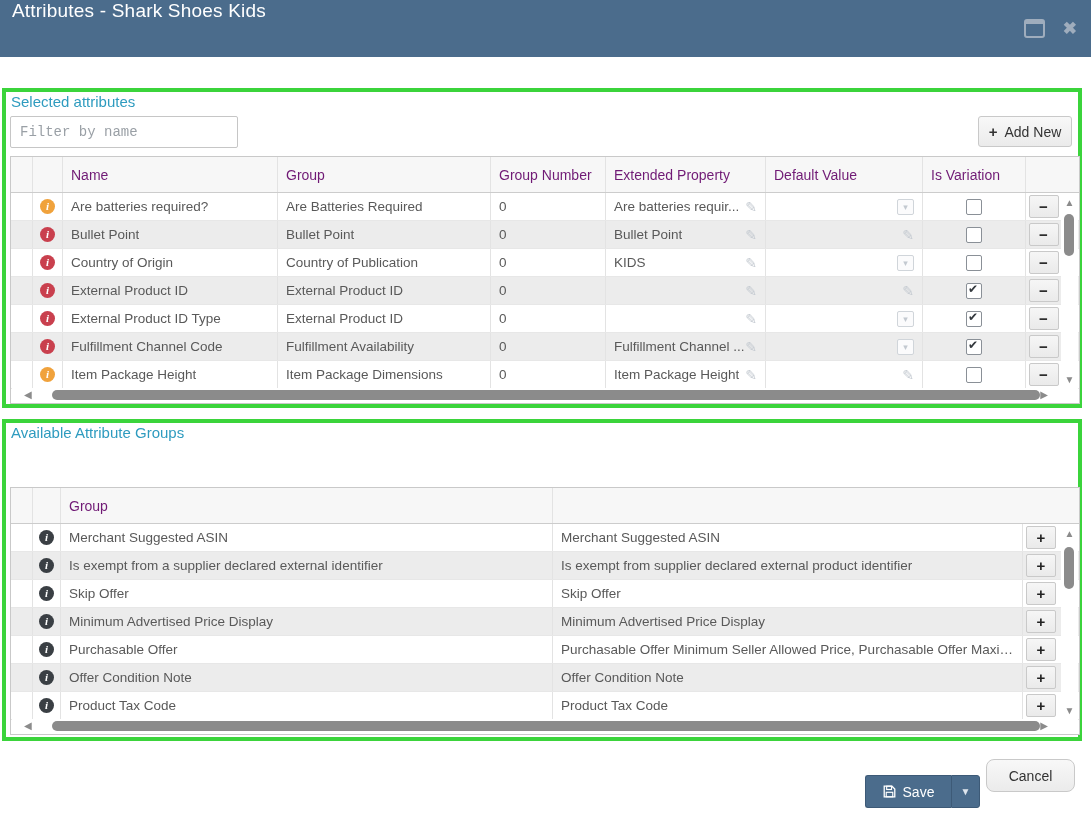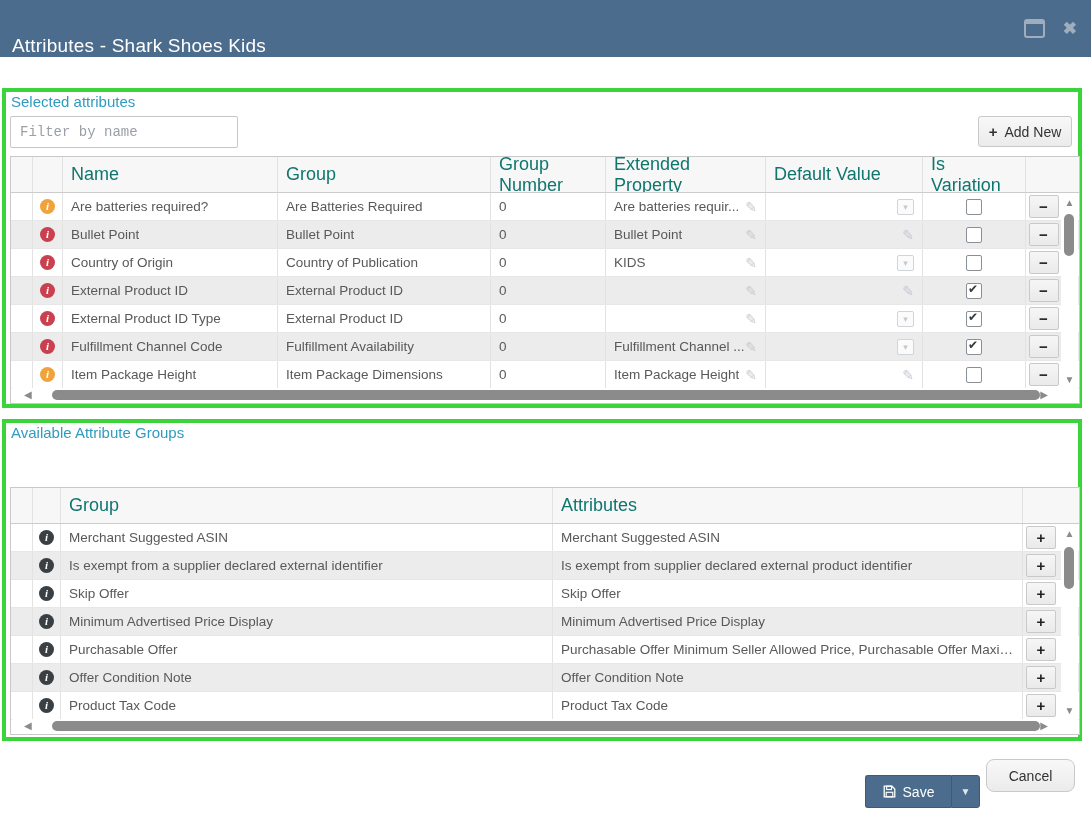--- a/index.html
+++ b/index.html
@@ -5,21 +5,21 @@
   html,body{margin:0;padding:0;}
   body{
     width:1091px;height:819px;position:relative;overflow:hidden;
     background:#ffffff;
     font-family:"Liberation Sans", sans-serif;
     -webkit-font-smoothing:antialiased;
   }
   
   .titlebar{
     position:absolute;left:0;top:0;width:1091px;height:57px;
-    background:#4b6c8c;display:flex;align-items:flex-end;
+    background:#4b6c8c;display:flex;align-items:flex-start;
   }
   .titlebar .title{color:#ffffff;font-size:19px;padding-left:12px;letter-spacing:.2px;}
   .titlebar .winbtns{position:absolute;right:14px;top:0;height:57px;display:flex;align-items:center;gap:18px;}
   .maxicon{width:17px;height:12px;border:2px solid #9fadbd;border-top:5px solid #9fadbd;border-radius:3px;}
   .closeicon{color:#9fadbd;font-size:17px;font-weight:bold;line-height:1;cursor:default;}
   
   .greenbox{position:absolute;left:2px;width:1080px;border:4px solid #3bd43b;box-sizing:border-box;background:#ffffff;}
   #gb1{top:88px;height:320px;}
   #gb2{top:419px;height:322px;}
   .sectlabel{position:absolute;left:5px;top:1px;color:#2e9bbf;font-size:15px;}
@@ -34,21 +34,21 @@
     background:linear-gradient(#f8f8f8,#ebebeb);border:1px solid #c9c9c9;border-radius:3px;
     color:#333;font-size:14px;font-family:"Liberation Sans", sans-serif;cursor:pointer;
   }
   #addnew{position:absolute;right:6px;top:24px;width:94px;height:31px;}
   #addnew .plus{font-weight:bold;font-size:15px;}
   
   .tframe{position:absolute;left:4px;top:64px;width:1070px;height:248px;border:1px solid #c9c9c9;box-sizing:border-box;background:#fff;}
   .trow{display:grid;align-items:center;box-sizing:border-box;}
   .sel-cols{grid-template-columns:22px 30px 215px 213px 115px 160px 157px 103px 35px;}
   .avl-cols{grid-template-columns:22px 28px 492px 470px 36px;}
-  .thead{height:36px;background:#f7f7f7;border-bottom:1px solid #cccccc;color:#0f766e;font-size:18px;}
+  .thead{height:36px;background:#f7f7f7;border-bottom:1px solid #cccccc;color:#701a75;font-size:14px;}
   .trow.body{height:28px;border-bottom:1px solid #e7e7e7;background:#fff;color:#595959;font-size:13.5px;}
   .trow.body.stripe{background:#ececec;}
   .cell{height:100%;display:flex;align-items:center;padding:0 8px;border-right:1px solid #e3e3e3;overflow:hidden;box-sizing:border-box;}
   .cell:last-child{border-right:none;}
   .cell.center{justify-content:center;padding:0 2px;}
   .cell.right{justify-content:flex-end;}
   .cell.split{justify-content:space-between;}
   .txt{white-space:nowrap;overflow:hidden;text-overflow:ellipsis;}
   .info{
     width:15px;height:15px;border-radius:50%;flex:0 0 auto;
@@ -350,23 +350,20 @@
 <div class="greenbox" id="gb2">
   <span class="sectlabel">Available Attribute Groups</span>
 
   <div class="tframe">
     <div class="trow thead avl-cols">
       <div class="cell"></div>
       <div class="cell"></div>
       <div class="cell">
           <span>Group</span>
         </div>
-      <div class="cell">
-          <span>Attributes</span>
-        </div>
       <div class="cell"></div>
     </div>
     <div id="avlbody">
         <div class="trow body avl-cols">
           <div class="cell"></div>
           <div class="cell center">
             <span class="info sev-dark">i</span>
           </div>
           <div class="cell">
             <span class="txt">Merchant Suggested ASIN</span>

